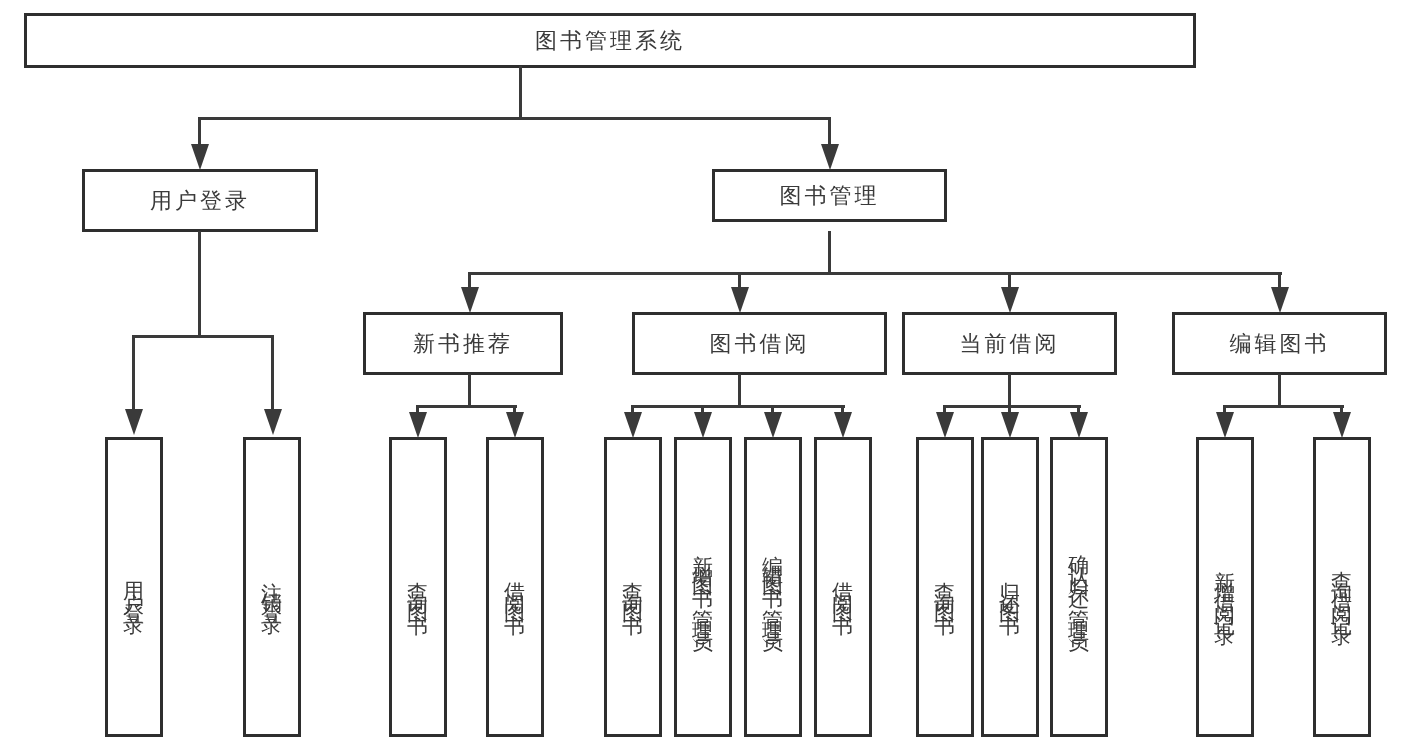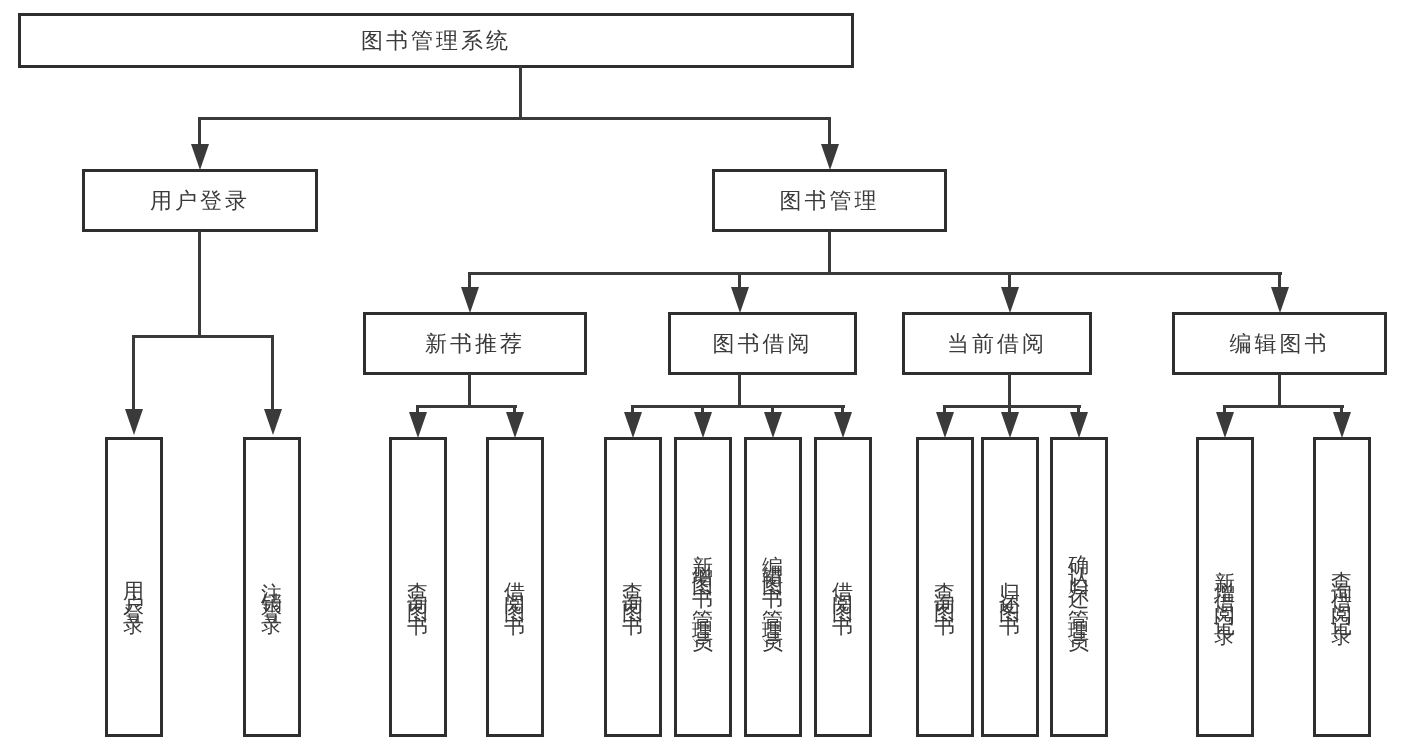--- a/index.html
+++ b/index.html
@@ -50,38 +50,38 @@
     color:#9c9c9c;
     text-shadow:1px 1px 0 rgba(217,86,86,0.35);
     white-space:nowrap;
   }
 </style>
 </head>
 <body>
 
 <div class="stage">
 
-  <div class="box hdr" style="left:18px;top:13px;width:836px;height:55px">
+  <div class="box hdr" style="left:24px;top:13px;width:1172px;height:55px">
     <span>图书管理系统</span>
   </div>
 
   <div class="box hdr" style="left:82px;top:169px;width:236px;height:63px">
     <span>用户登录</span>
   </div>
-  <div class="box hdr" style="left:712px;top:169px;width:235px;height:63px">
+  <div class="box hdr" style="left:712px;top:169px;width:235px;height:53px">
     <span>图书管理</span>
   </div>
 
-  <div class="box hdr" style="left:363px;top:312px;width:224px;height:63px">
+  <div class="box hdr" style="left:363px;top:312px;width:200px;height:63px">
     <span>新书推荐</span>
   </div>
-  <div class="box hdr" style="left:668px;top:312px;width:189px;height:63px">
+  <div class="box hdr" style="left:632px;top:312px;width:255px;height:63px">
     <span>图书借阅</span>
   </div>
-  <div class="box hdr" style="left:902px;top:312px;width:190px;height:63px">
+  <div class="box hdr" style="left:902px;top:312px;width:215px;height:63px">
     <span>当前借阅</span>
   </div>
   <div class="box hdr" style="left:1172px;top:312px;width:215px;height:63px">
     <span>编辑图书</span>
   </div>
 
   <div class="box leafbox" style="left:105px;top:437px;width:58px;height:300px">
     <span class="vtext">用户登录</span>
   </div>
   <div class="box leafbox" style="left:243px;top:437px;width:58px;height:300px">

